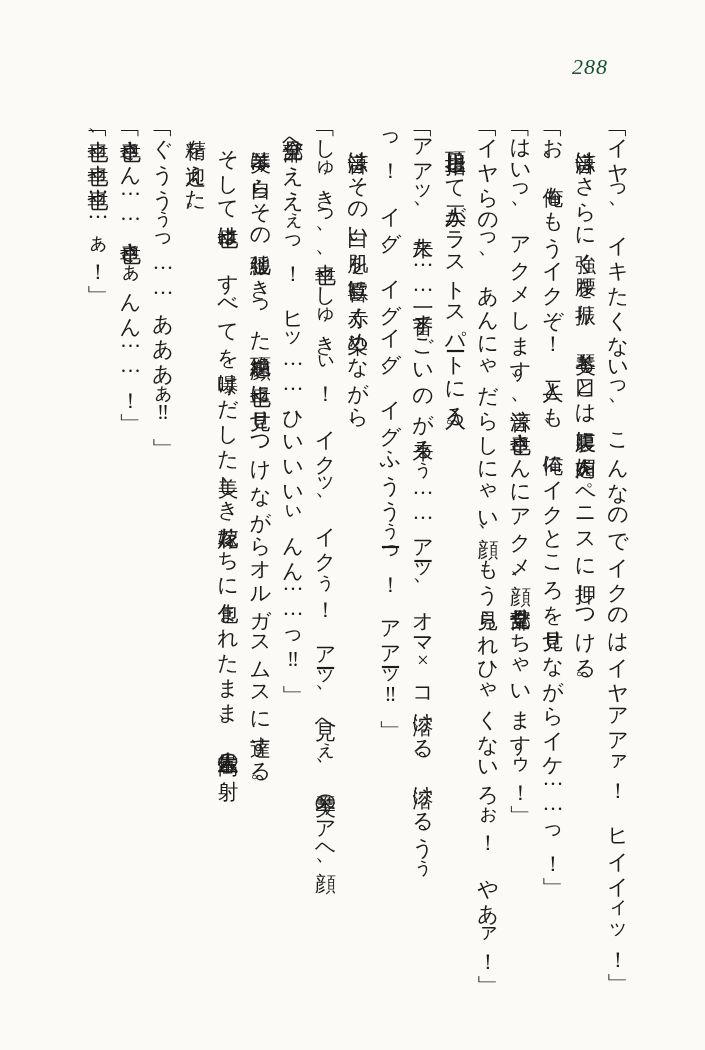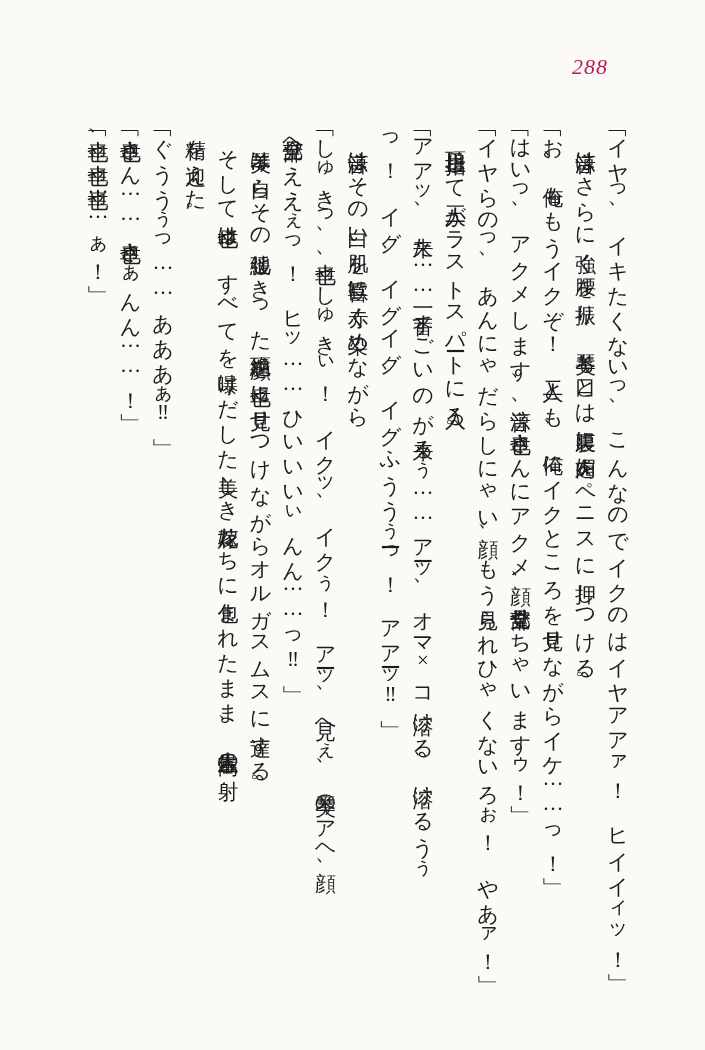--- a/index.html
+++ b/index.html
@@ -13,21 +13,21 @@
     background: #fbfaf7;
     font-family: "Liberation Serif", "DejaVu Serif", serif;
     overflow: hidden;
   }
   .page-number {
     position: absolute;
     top: 54px;
     left: 572px;
     font-size: 22px;
     font-style: italic;
-    color: #be185d;
+    color: #14532d;
     letter-spacing: 1px;
     font-family: "Liberation Serif", "DejaVu Serif", serif;
   }
   .text-block {
     position: absolute;
     top: 123px;
     left: 80px;
     width: 554px;
     height: 836px;
     writing-mode: vertical-rl;

